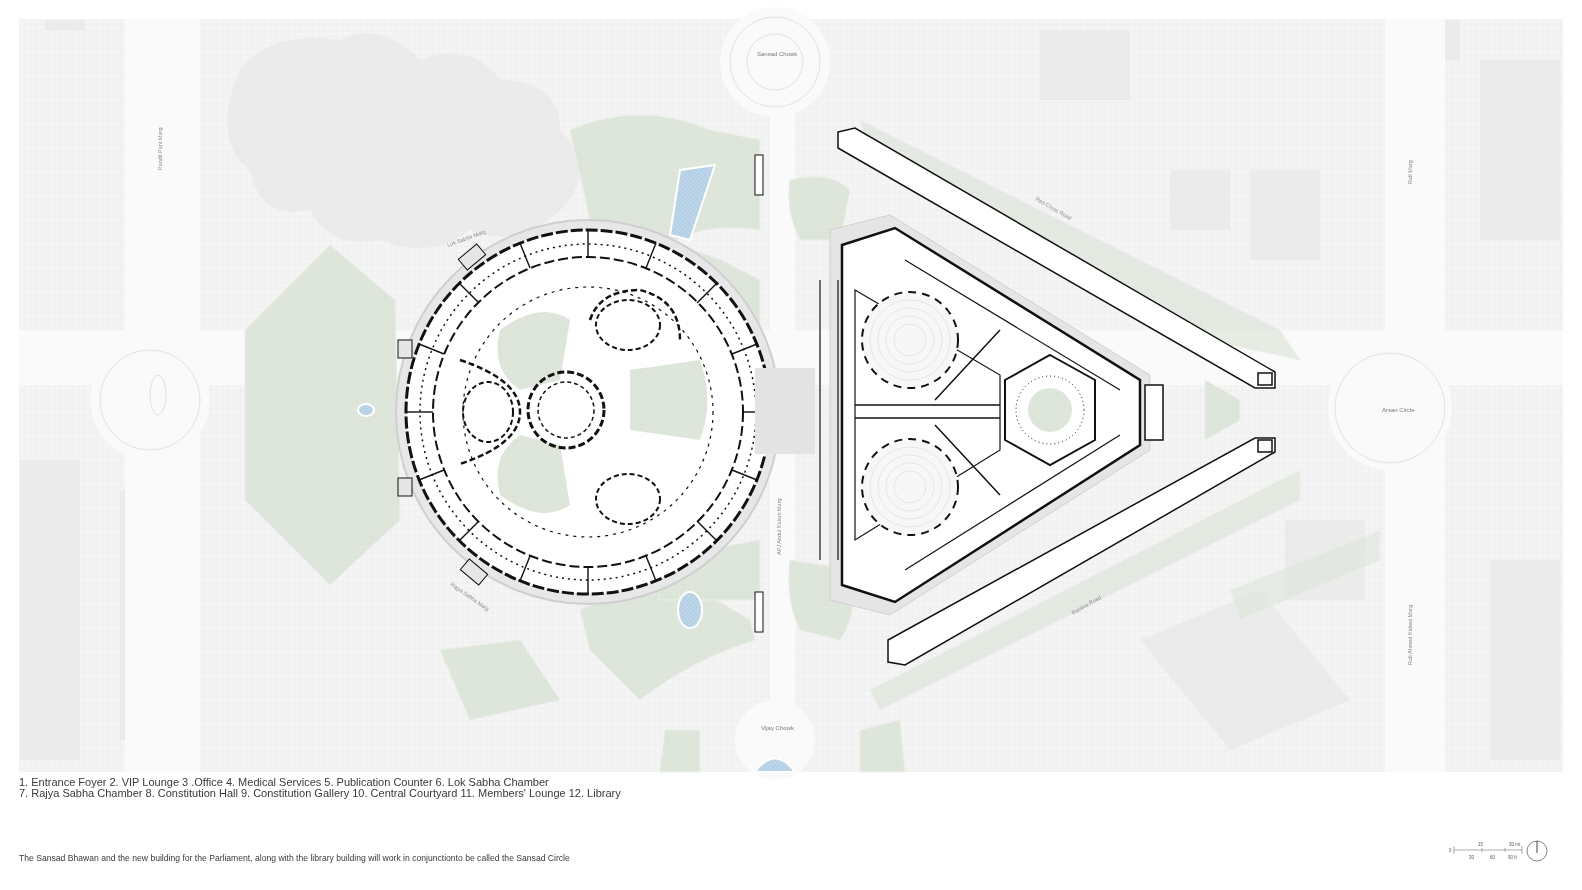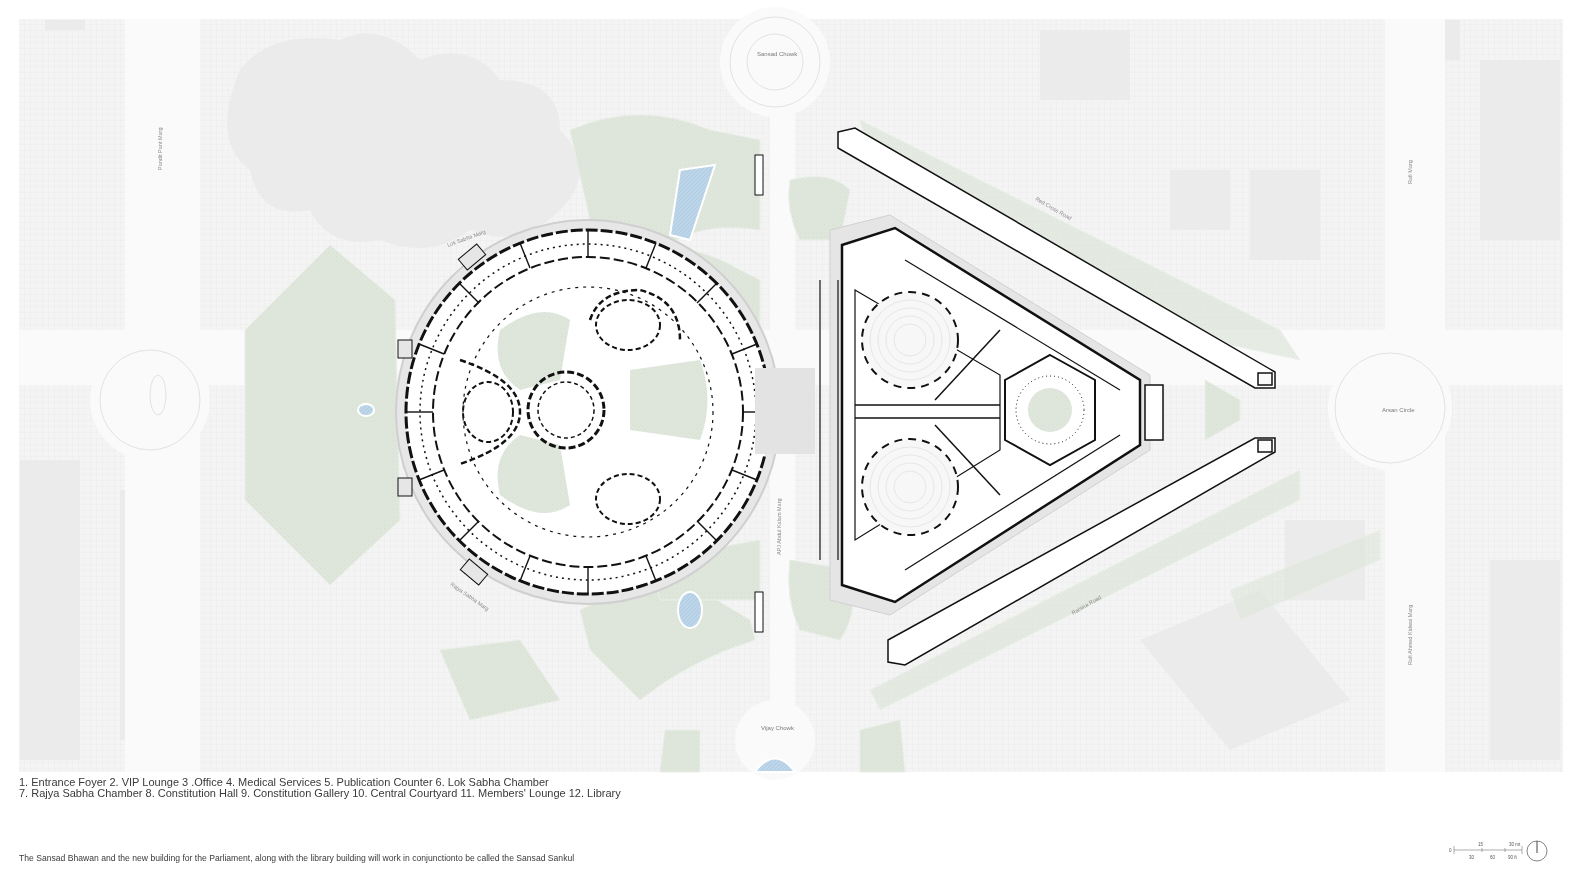--- a/index.html
+++ b/index.html
@@ -229,13 +229,13 @@
     <circle cx="1537" cy="851" r="10" fill="none" stroke="#666" stroke-width="0.8"></circle>
     <line x1="1537" y1="841" x2="1537" y2="853" stroke="#444" stroke-width="1"></line>
   </g>
 </svg>
 
 <div class="caption" id="legend">
   <div>1. Entrance Foyer 2. VIP Lounge 3 .Office 4. Medical Services 5. Publication Counter 6. Lok Sabha Chamber</div>
   <div>7. Rajya Sabha Chamber 8. Constitution Hall 9. Constitution Gallery 10. Central Courtyard 11. Members' Lounge 12. Library</div>
 </div>
 
-<div class="caption" id="description">The Sansad Bhawan and the new building for the Parliament, along with the library building will work in conjunctionto be called the Sansad Sankul</div>
+<div class="caption" id="description">The Sansad Bhawan and the new building for the Parliament, along with the library building will work in conjunctionto be called the Sansad Circle</div>
 
 </body></html>

